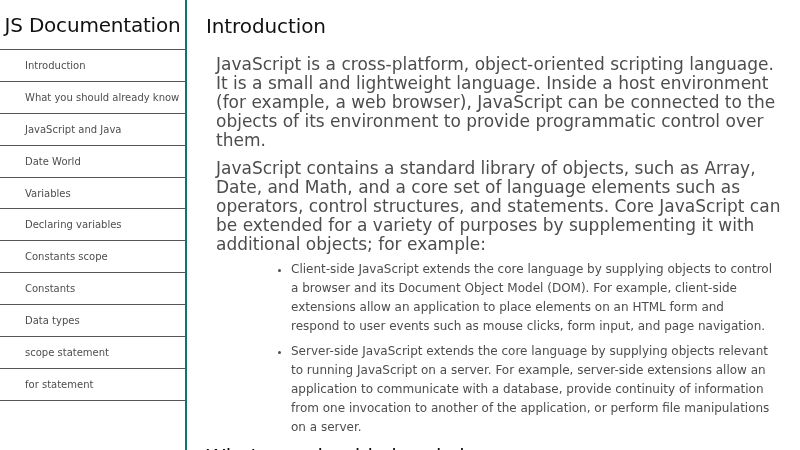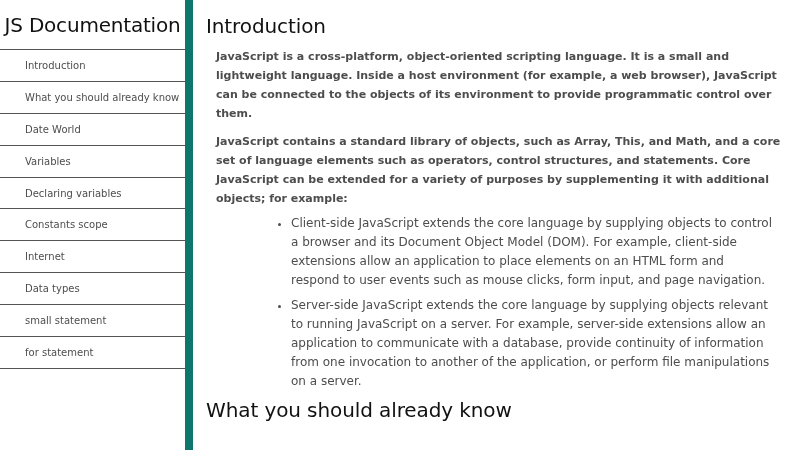--- a/index.html
+++ b/index.html
@@ -10,21 +10,21 @@
       overflow: hidden;
       background: #ffffff;
       font-family: "DejaVu Sans", "Liberation Sans", sans-serif;
     }
     #navbar {
       position: fixed;
       top: 0;
       left: 0;
       width: 185px;
       height: 450px;
-      border-right: 8px solid #0f766e;
+      border-right: 2px solid #0f766e;
       background: #ffffff;
       overflow: hidden;
     }
     #navbar header {
       height: 50px;
       border-bottom: 1px solid #555;
       box-sizing: border-box;
       display: flex;
       align-items: center;
       justify-content: center;
@@ -61,25 +61,24 @@
       color: #111;
       font-weight: normal;
       margin: 13px 0 0 0;
       line-height: 26px;
       letter-spacing: -0.1px;
     }
     .section-title.second {
       margin-top: 4px;
     }
     .para {
-      font-size: 11px;
+      font-size: 17px;
       line-height: 19px;
-      margin: 8px 0 0 10px;
+      margin: 16px 0 0 10px;
       width: 570px;
-      font-weight: bold;
     }
     .para.p2 { margin-top: 9px; }
     ul.bullets {
       margin: 6px 0 0 0;
       padding-left: 84px;
       font-size: 12px;
       line-height: 19px;
       width: 485px;
     }
     ul.bullets li {
@@ -94,36 +93,37 @@
     ul.bullets.b2 li { margin-bottom: 9px; }
   </style>
 </head>
 <body>
 
 <nav id="navbar">
   <header>JS Documentation</header>
   <ul>
     <li>Introduction</li>
     <li>What you should already know</li>
+    <li>JavaScript and Java</li>
     <li>Date World</li>
     <li>Variables</li>
     <li>Declaring variables</li>
     <li>Constants scope</li>
-    <li>Internet</li>
+    <li>Constants</li>
     <li>Data types</li>
-    <li>small statement</li>
+    <li>scope statement</li>
     <li>for statement</li>
   </ul>
 </nav>
 
 <main id="main-doc">
   <section>
     <h2 class="section-title">Introduction</h2>
     <p class="para">JavaScript is a cross-platform, object-oriented scripting language. It is a small and lightweight language. Inside a host environment (for example, a web browser), JavaScript can be connected to the objects of its environment to provide programmatic control over them.</p>
-    <p class="para p2">JavaScript contains a standard library of objects, such as Array, This, and Math, and a core set of language elements such as operators, control structures, and statements. Core JavaScript can be extended for a variety of purposes by supplementing it with additional objects; for example:</p>
+    <p class="para p2">JavaScript contains a standard library of objects, such as Array, Date, and Math, and a core set of language elements such as operators, control structures, and statements. Core JavaScript can be extended for a variety of purposes by supplementing it with additional objects; for example:</p>
     <ul class="bullets">
       <li>Client-side JavaScript extends the core language by supplying objects to control a browser and its Document Object Model (DOM). For example, client-side extensions allow an application to place elements on an HTML form and respond to user events such as mouse clicks, form input, and page navigation.</li>
       <li>Server-side JavaScript extends the core language by supplying objects relevant to running JavaScript on a server. For example, server-side extensions allow an application to communicate with a database, provide continuity of information from one invocation to another of the application, or perform file manipulations on a server.</li>
     </ul>
   </section>
   <section>
     <h2 class="section-title second">What you should already know</h2>
   </section>
 </main>
 

